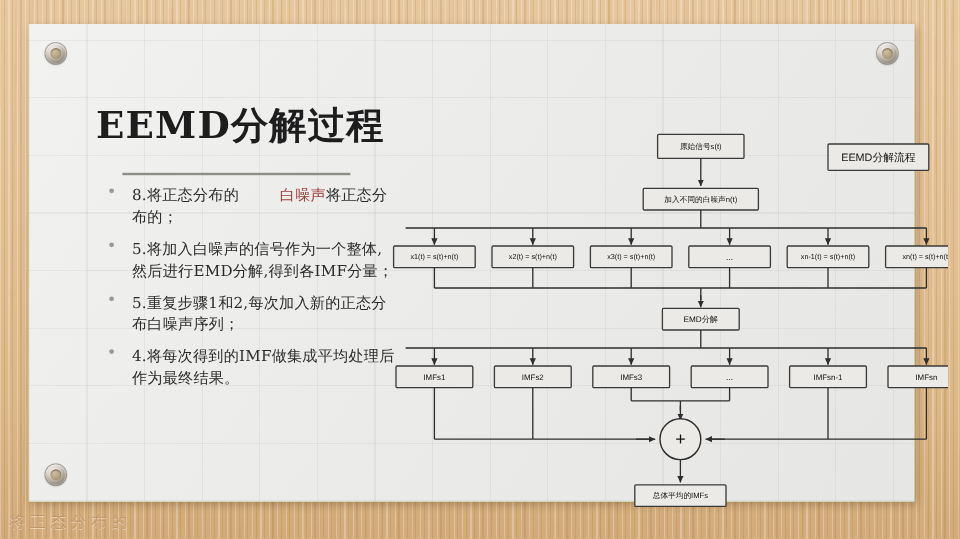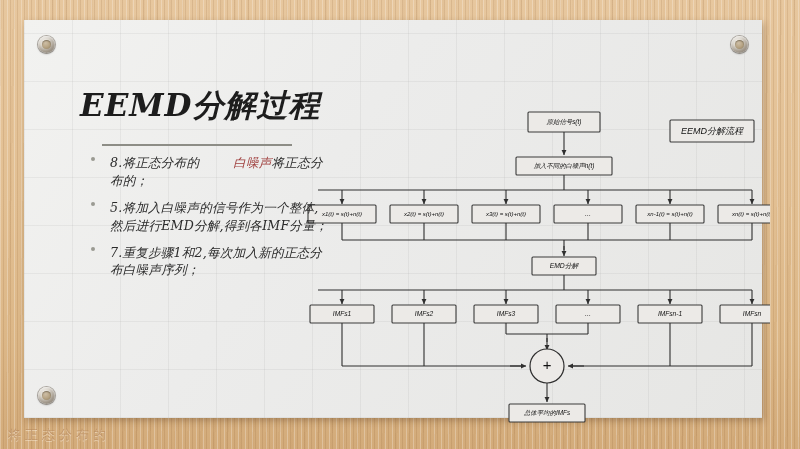--- a/index.html
+++ b/index.html
@@ -59,21 +59,20 @@
 
   
   #slide-panel {
     position: absolute;
     left: 24px;
     top: 20px;
     width: 738px;
     height: 398px;
     background: #bef264;
     box-shadow: 2px 3px 7px rgba(70,40,15,0.30);
-    font-style: italic;
   }
   
   #slide-panel::before {
     content: "";
     position: absolute;
     inset: 0;
     background:
       repeating-linear-gradient(90deg,
         rgba(130,130,130,0.10) 0px,
         rgba(130,130,130,0.10) 1px,
@@ -160,21 +159,21 @@
     width: 4px;
     height: 4px;
     border-radius: 50%;
     background: #9a9a92;
   }
   .hl-red { color: #a03f3d; margin-left: 34px; }
 
   
   #flowchart {
     position: absolute;
-    left: 276px;
+    left: 296px;
     top: 78px;
     width: 470px;
     height: 330px;
     z-index: 3;
   }
   #flow-svg { display: block; }
 
   .fc-label {
     font-family: "Liberation Sans", sans-serif;
     fill: #111;
@@ -220,23 +219,26 @@
 
       <li class="bullet-item">
         <span class="dot"></span><span>8.将正态分布的</span><span class="hl-red">白噪声</span><span>将正态分布的；</span>
       </li>
 
       <li class="bullet-item">
         <span class="dot"></span><span>5.将加入白噪声的信号作为一个整体,然后进行EMD分解,得到各IMF分量；</span>
       </li>
 
       <li class="bullet-item">
-        <span class="dot"></span><span>7.重复步骤1和2,每次加入新的正态分布白噪声序列；</span>
+        <span class="dot"></span><span>5.重复步骤1和2,每次加入新的正态分布白噪声序列；</span>
       </li>
 
+      <li class="bullet-item">
+        <span class="dot"></span><span>4.将每次得到的IMF做集成平均处理后作为最终结果。</span>
+      </li>
 
     </ul>
   </div>
 
   <div id="flowchart">
     <svg id="flow-svg" width="470" height="330" viewBox="0 0 470 330">
       <defs>
         <marker id="arr" markerWidth="7" markerHeight="7" refX="5.4" refY="3" orient="auto" markerUnits="userSpaceOnUse">
           <path d="M0,0.4 L5.6,3 L0,5.6 z" fill="#2e2e2e"></path>
         </marker>

